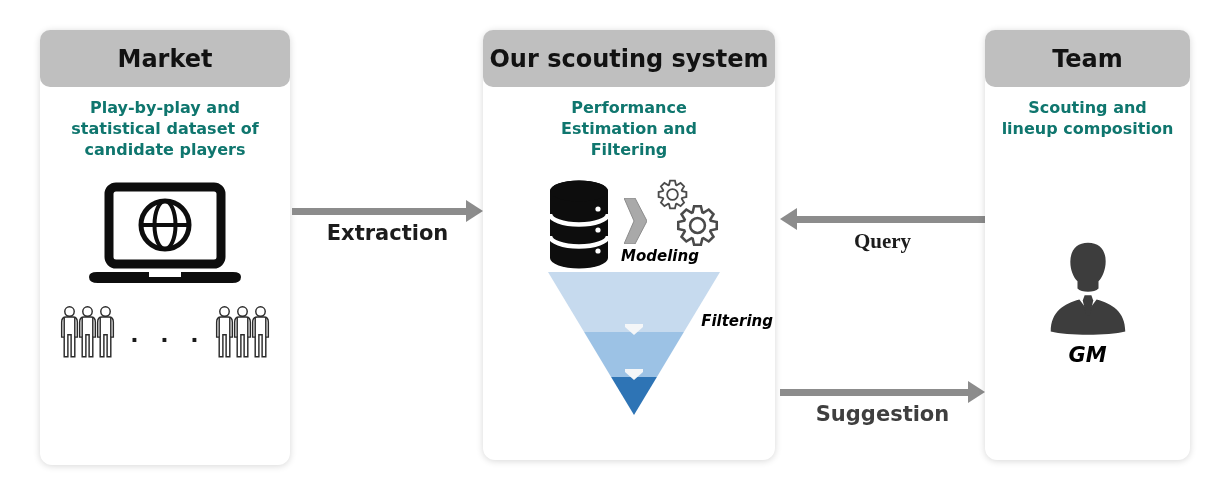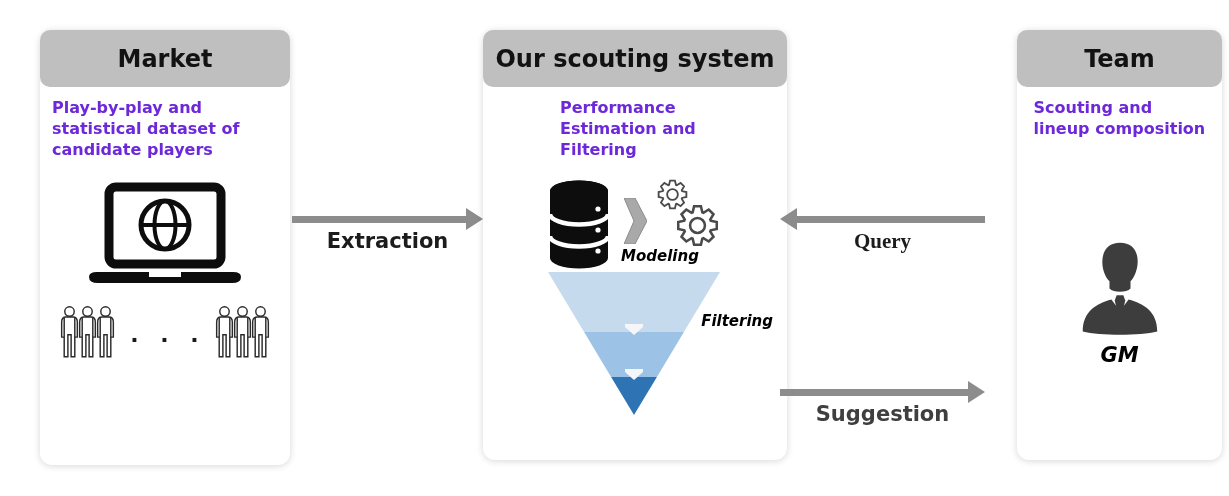--- a/index.html
+++ b/index.html
@@ -12,21 +12,21 @@
     box-shadow:0 1px 7px rgba(0,0,0,.16);
   }
   .panel-header{
     position:absolute;left:0;top:0;width:100%;height:57px;
     background:var(--header-bg,#bfbfbf);border-radius:10px;
     display:flex;align-items:center;justify-content:center;
   }
   .panel-title{font-weight:700;font-size:24px;color:#121212;white-space:nowrap;}
   .panel-desc{
     position:absolute;top:67px;left:0;right:0;margin:0 auto;
-    text-align:left;font-weight:700;font-size:16px;line-height:1.32;color:#6d28d9;
+    text-align:center;font-weight:700;font-size:16px;line-height:1.32;color:#0f766e;
   }
   
   .flow{position:absolute;height:62px;}
   .flow .shaft{position:absolute;top:16px;height:7px;background:var(--arrow-gray,#8c8c8c);}
   .flow .head{position:absolute;top:8px;width:0;height:0;border-top:11px solid transparent;border-bottom:11px solid transparent;}
   .flow .head.right{right:0;border-left:17px solid var(--arrow-gray,#8c8c8c);}
   .flow .head.left{left:0;border-right:17px solid var(--arrow-gray,#8c8c8c);}
   .flow .flow-label{
     position:absolute;top:29px;left:0;right:0;text-align:center;
     font-weight:700;font-size:21px;color:#1c1c1c;
@@ -99,27 +99,27 @@
         <svg width="21" height="53" viewBox="0 0 18 46" style="margin-left:-3px;">
             <use href="#person-shape"></use>
           </svg>
         <svg width="21" height="53" viewBox="0 0 18 46" style="margin-left:-3px;">
             <use href="#person-shape"></use>
           </svg>
       </div>
     </div>
   </div>
 
-  <div class="flow" style="left:292px;top:200px;width:191px;">
+  <div class="flow" style="left:292px;top:192px;width:191px;">
     <div class="shaft" style="left:0;right:15px;"></div>
     <div class="head right"></div>
     <div class="flow-label">Extraction</div>
   </div>
 
-  <div class="panel" style="left:483px;top:30px;width:292px;height:430px;padding-left:12px;">
+  <div class="panel" style="left:483px;top:30px;width:292px;height:430px;">
     <div class="panel-header">
       <span class="panel-title">Our scouting system</span>
     </div>
     <div class="panel-desc" style="width:150px;">Performance Estimation and Filtering</div>
 
     <svg style="position:absolute;left:65px;top:150px;" width="62" height="90" viewBox="0 0 62 90">
       <path d="M2 11 L2 78 A29 10.5 0 0 0 60 78 L60 11 A29 10.5 0 0 0 2 11 Z" fill="#0d0d0d"></path>
       <ellipse cx="31" cy="11" rx="29" ry="10.5" fill="#0d0d0d"></ellipse>
       <path d="M2 34 A29 10.5 0 0 0 60 34" fill="none" stroke="#fff" stroke-width="4.5"></path>
       <path d="M2 56 A29 10.5 0 0 0 60 56" fill="none" stroke="#fff" stroke-width="4.5"></path>
@@ -159,21 +159,21 @@
     <div class="head left"></div>
     <div class="flow-label">Query</div>
   </div>
 
   <div class="flow" style="left:780px;top:373px;width:205px;">
     <div class="shaft" style="left:0;right:15px;"></div>
     <div class="head right"></div>
     <div class="flow-label muted">Suggestion</div>
   </div>
 
-  <div class="panel" style="left:985px;top:30px;width:205px;height:430px;margin-left:32px;">
+  <div class="panel" style="left:985px;top:30px;width:205px;height:430px;">
     <div class="panel-header">
       <span class="panel-title">Team</span>
     </div>
     <div class="panel-desc" style="width:172px;">Scouting and lineup composition</div>
 
     <svg style="position:absolute;left:60px;top:210px;" width="86" height="97" viewBox="0 0 90 100">
       <path class="sil" d="M45 2 C33 2 26.5 10 26.5 22 C26.5 31 30 38.5 34 42.5 L34 50 C38 54.5 52 54.5 56 50 L56 42.5 C60 38.5 63.5 30.5 63.5 21.5 C63.5 9.5 57 2 45 2 Z"></path>
       <path class="sil" d="M6 95 C6 74 20 66 36 61.5 L45 73.5 L54 61.5 C70 66 84 74 84 95 C66 99.5 24 99.5 6 95 Z"></path>
       <path class="sil" d="M41.5 57 L48.5 57 L50.5 62.5 L46.8 78.5 L43.2 78.5 L39.5 62.5 Z"></path>
     </svg>

